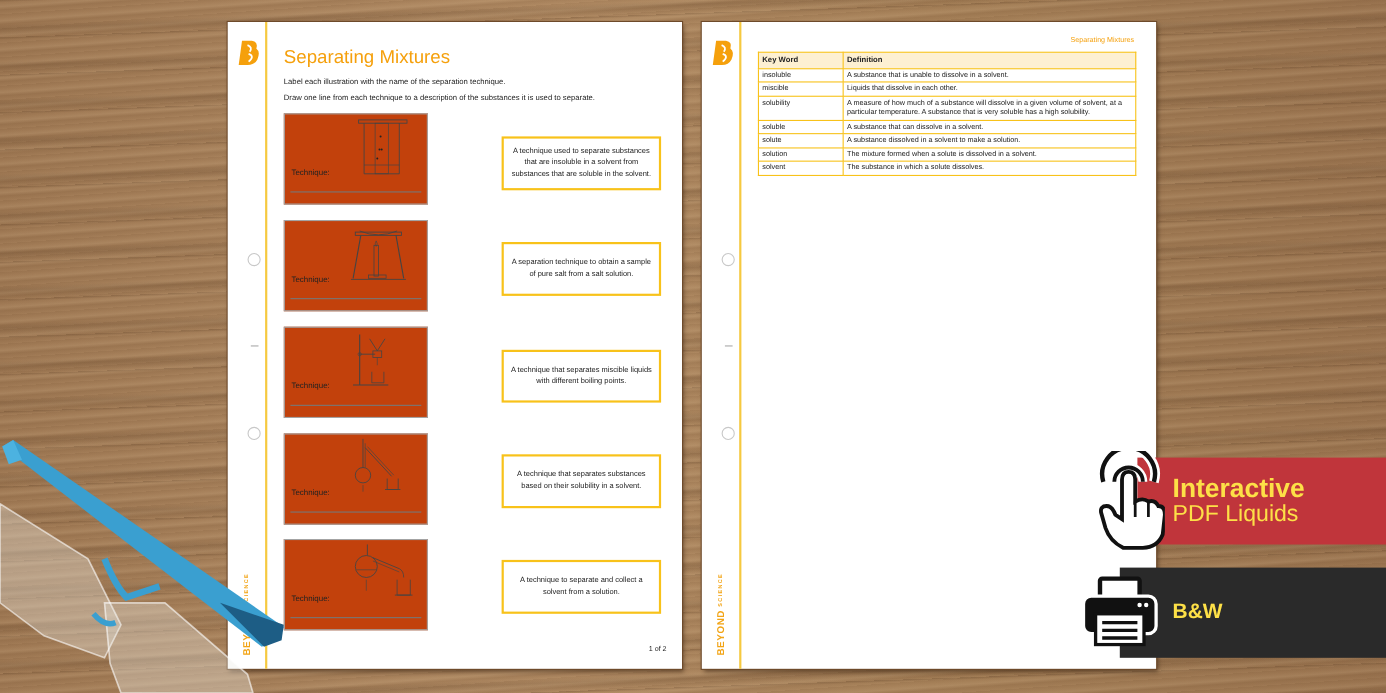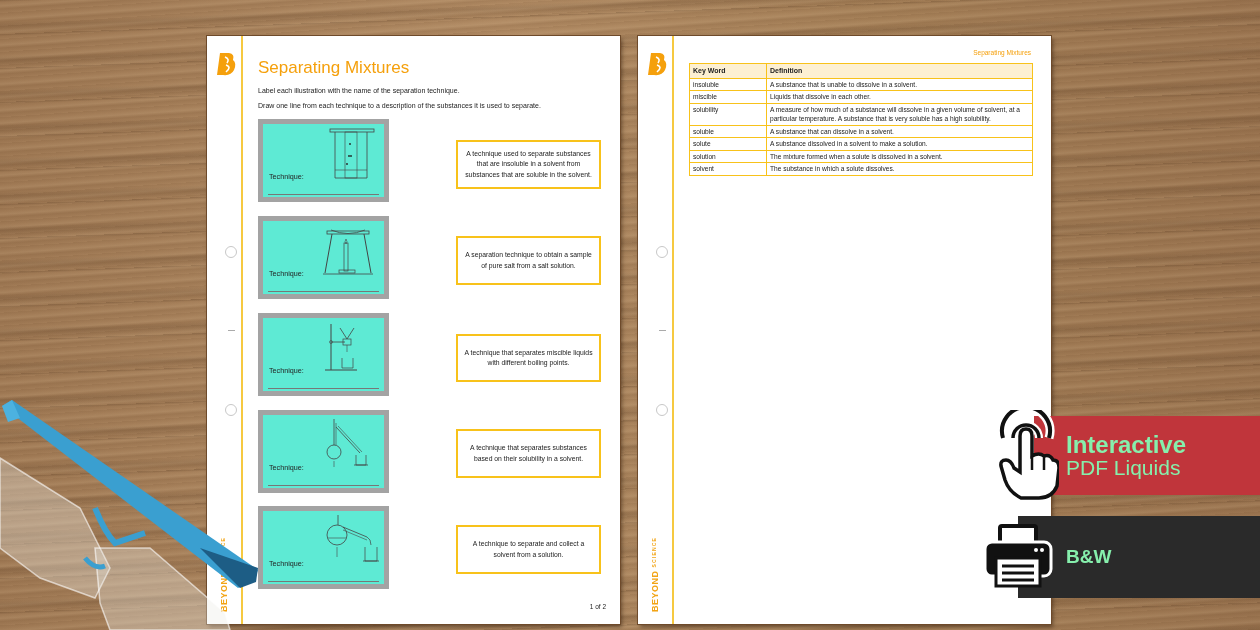--- a/index.html
+++ b/index.html
@@ -5,58 +5,58 @@
   html, body { margin: 0; padding: 0; }
   body {
     width: 1260px; height: 630px; overflow: hidden; position: relative;
     font-family: "Liberation Sans", sans-serif;
     background:
       repeating-linear-gradient(176deg, rgba(90,55,25,0.10) 0px, rgba(90,55,25,0.0) 3px, rgba(255,230,190,0.08) 6px, rgba(90,55,25,0.12) 9px, rgba(90,55,25,0.0) 13px),
       repeating-linear-gradient(178deg, rgba(60,35,15,0.18) 0px, rgba(60,35,15,0) 2px, rgba(60,35,15,0) 22px, rgba(60,35,15,0.15) 26px, rgba(60,35,15,0) 34px),
       linear-gradient(90deg, #a07a55 0%, #b08a63 40%, #a58058 70%, #9a7450 100%);
   }
   .page {
-    position: absolute; top: 36px; width: 413px; height: 588px; background: #fff;
+    position: absolute; top: 20px; width: 413px; height: 588px; background: #fff;
     box-shadow: 0 0 0 1px #6e4a2a, 2px 3px 4px rgba(40,20,5,0.5);
   }
   .page-left { left: 207px; }
   .page-right { left: 638px; }
   .margin-line { position: absolute; left: 34px; top: 0; bottom: 0; width: 2px; background: #f6c940; }
   .logo { position: absolute; left: 8px; top: 15px; width: 22px; height: 26px; }
   .hole { position: absolute; left: 18px; width: 10px; height: 10px; border: 1.5px solid #c8c8c8; border-radius: 50%; background: #fff; }
   .tick { position: absolute; left: 21px; width: 7px; height: 1px; background: #aaa; }
   .brand-vert {
     position: absolute; left: 4px; bottom: 18px; transform-origin: left bottom; transform: rotate(-90deg) translate(0, 100%);
     color: #f2a415; font-weight: bold; font-size: 9px; letter-spacing: 0.5px; white-space: nowrap; width: 120px; left: 12px; bottom: 12px;
   }
   .brand-vert .small { font-size: 5px; letter-spacing: 1.2px; margin-left: 3px; vertical-align: 2px; }
   .title { position: absolute; left: 51px; top: 22px; font-size: 17px; color: #f5a00c; }
   .instr { position: absolute; left: 51px; font-size: 7px; color: #222; }
   .tech-box {
-    position: absolute; left: 51px; width: 131px; height: 83px; border: 5px solid #a3a3a3; box-sizing: border-box; background: #5eead4;
+    position: absolute; left: 51px; width: 131px; height: 83px; border: 1px solid #a3a3a3; box-sizing: border-box; background: #c2410c;
   }
   .tech-label { position: absolute; left: 6px; top: 48px; font-size: 7.2px; color: #222; }
   .tech-line { position: absolute; left: 5px; right: 5px; top: 70px; height: 1px; background: #777; }
   .tech-illus { position: absolute; left: 60px; top: 2px; width: 65px; height: 56px; }
   .desc-box {
     position: absolute; left: 249px; width: 145px; border: 2px solid #f8c21a; box-sizing: border-box; background: #fff;
     font-size: 6.8px; line-height: 10.5px; color: #222; text-align: center; display: flex; align-items: center; justify-content: center; padding: 0 6px;
   }
   .page-num { position: absolute; right: 14px; bottom: 14px; font-size: 6.5px; color: #222; }
   .header-right { position: absolute; right: 20px; top: 13px; font-size: 6.5px; color: #f5a00c; }
   table.kw {
     position: absolute; left: 51px; top: 27px; width: 344px; border-collapse: collapse; font-size: 6.6px; color: #222;
   }
   table.kw th, table.kw td { border: 1px solid #f8c21a; padding: 1px 3px; text-align: left; vertical-align: top; line-height: 9.5px; }
   table.kw th { background: #fdf0d2; font-weight: bold; font-size: 7px; padding: 2px 3px; }
   table.kw td.kw-word { width: 70px; }
   .badge { position: absolute; display: flex; align-items: center; }
   .badge-interactive { left: 1034px; top: 416px; width: 226px; height: 79px; background: #c0353b; }
   .badge-bw { left: 1018px; top: 516px; width: 242px; height: 82px; background: #2a2a2a; }
-  .badge-text { color: #86efac; line-height: 1.05; }
+  .badge-text { color: #fde047; line-height: 1.05; }
   .badge-text .b1 { font-size: 24px; font-weight: bold; display: block; }
   .badge-text .b2 { font-size: 21px; display: block; }
   .hand-icon { position: absolute; left: 997px; top: 410px; width: 62px; height: 90px; }
   .printer-icon { position: absolute; left: 982px; top: 522px; width: 72px; height: 66px; }
   .goggles { position: absolute; left: 0; top: 398px; width: 270px; height: 232px; }
 </style>
 </head>
 <body>
 
 <div class="page page-left">

